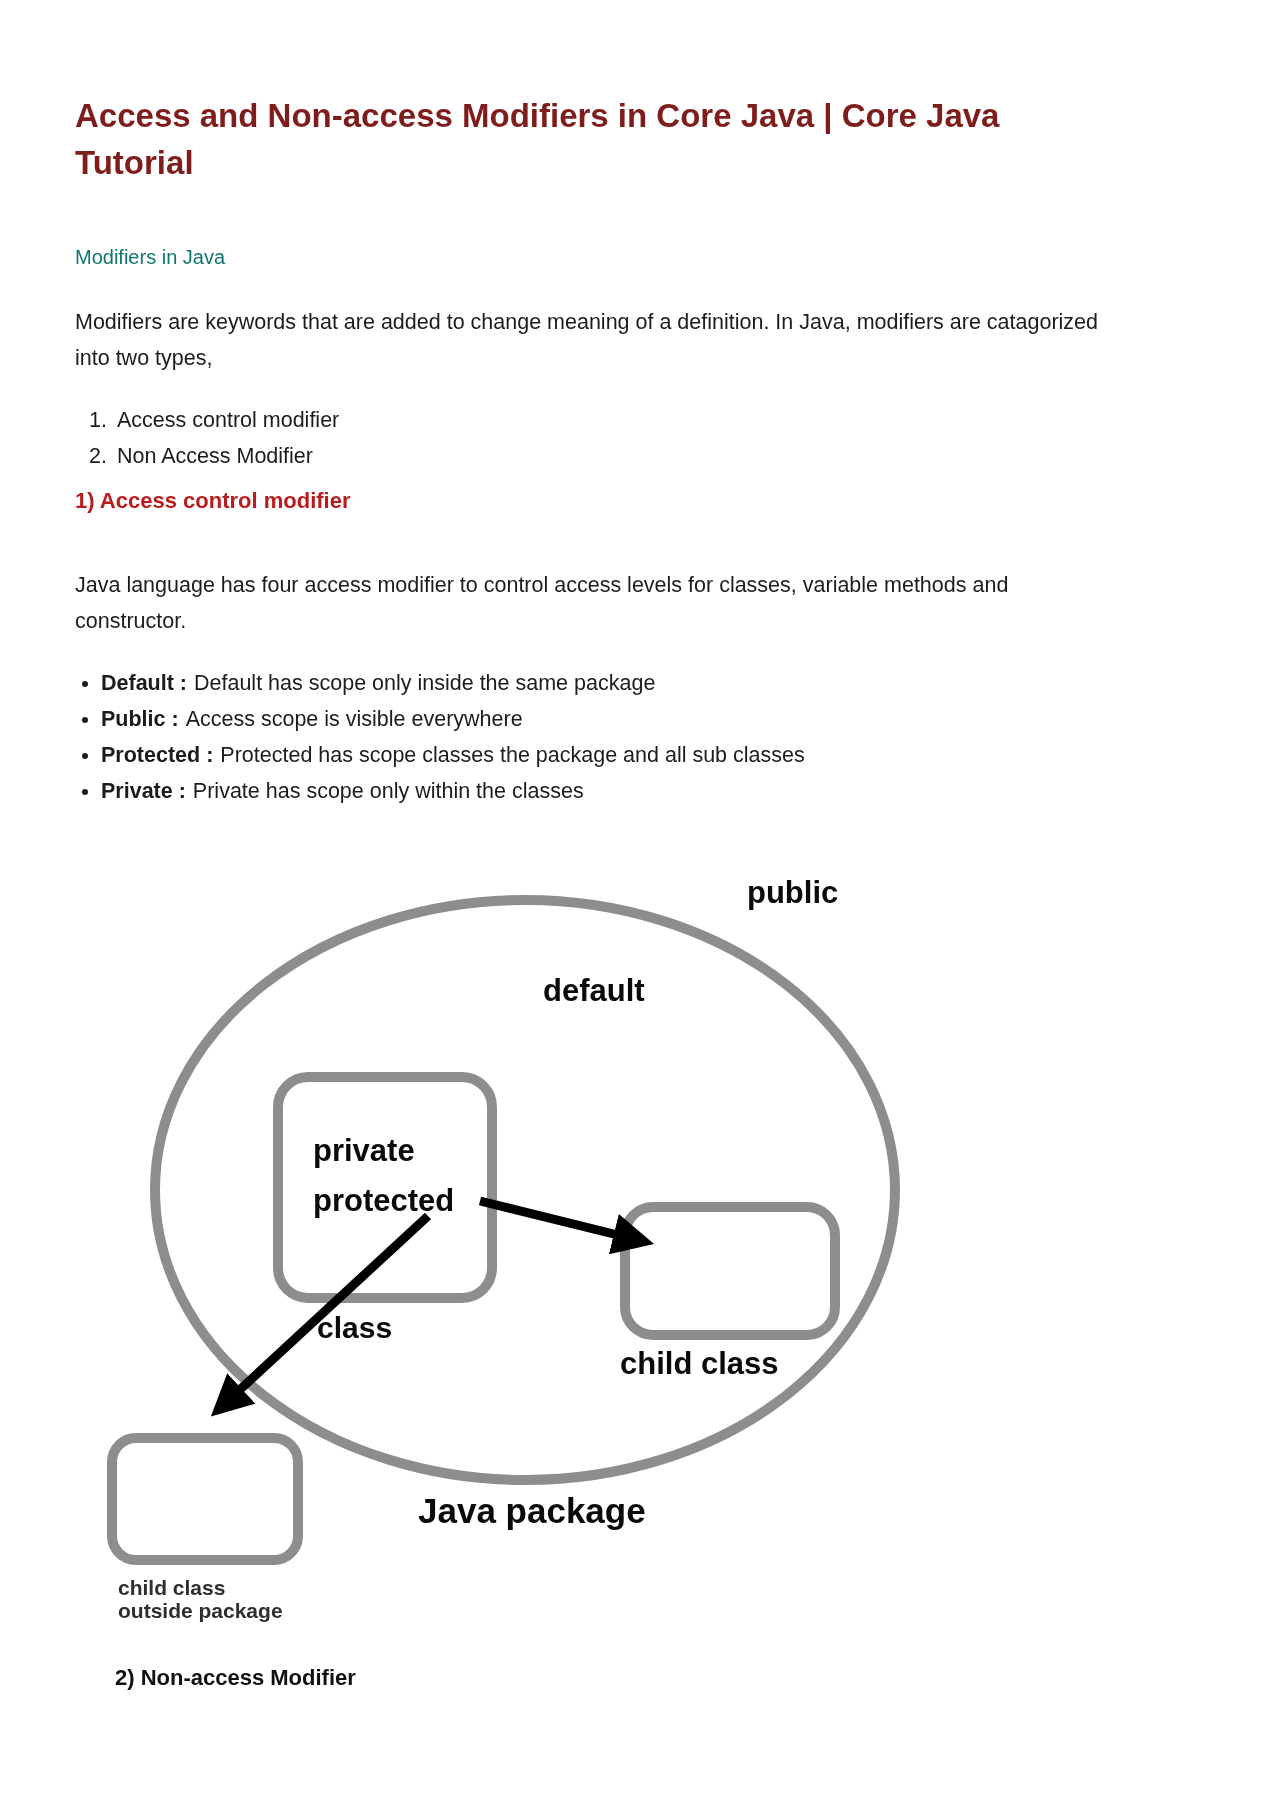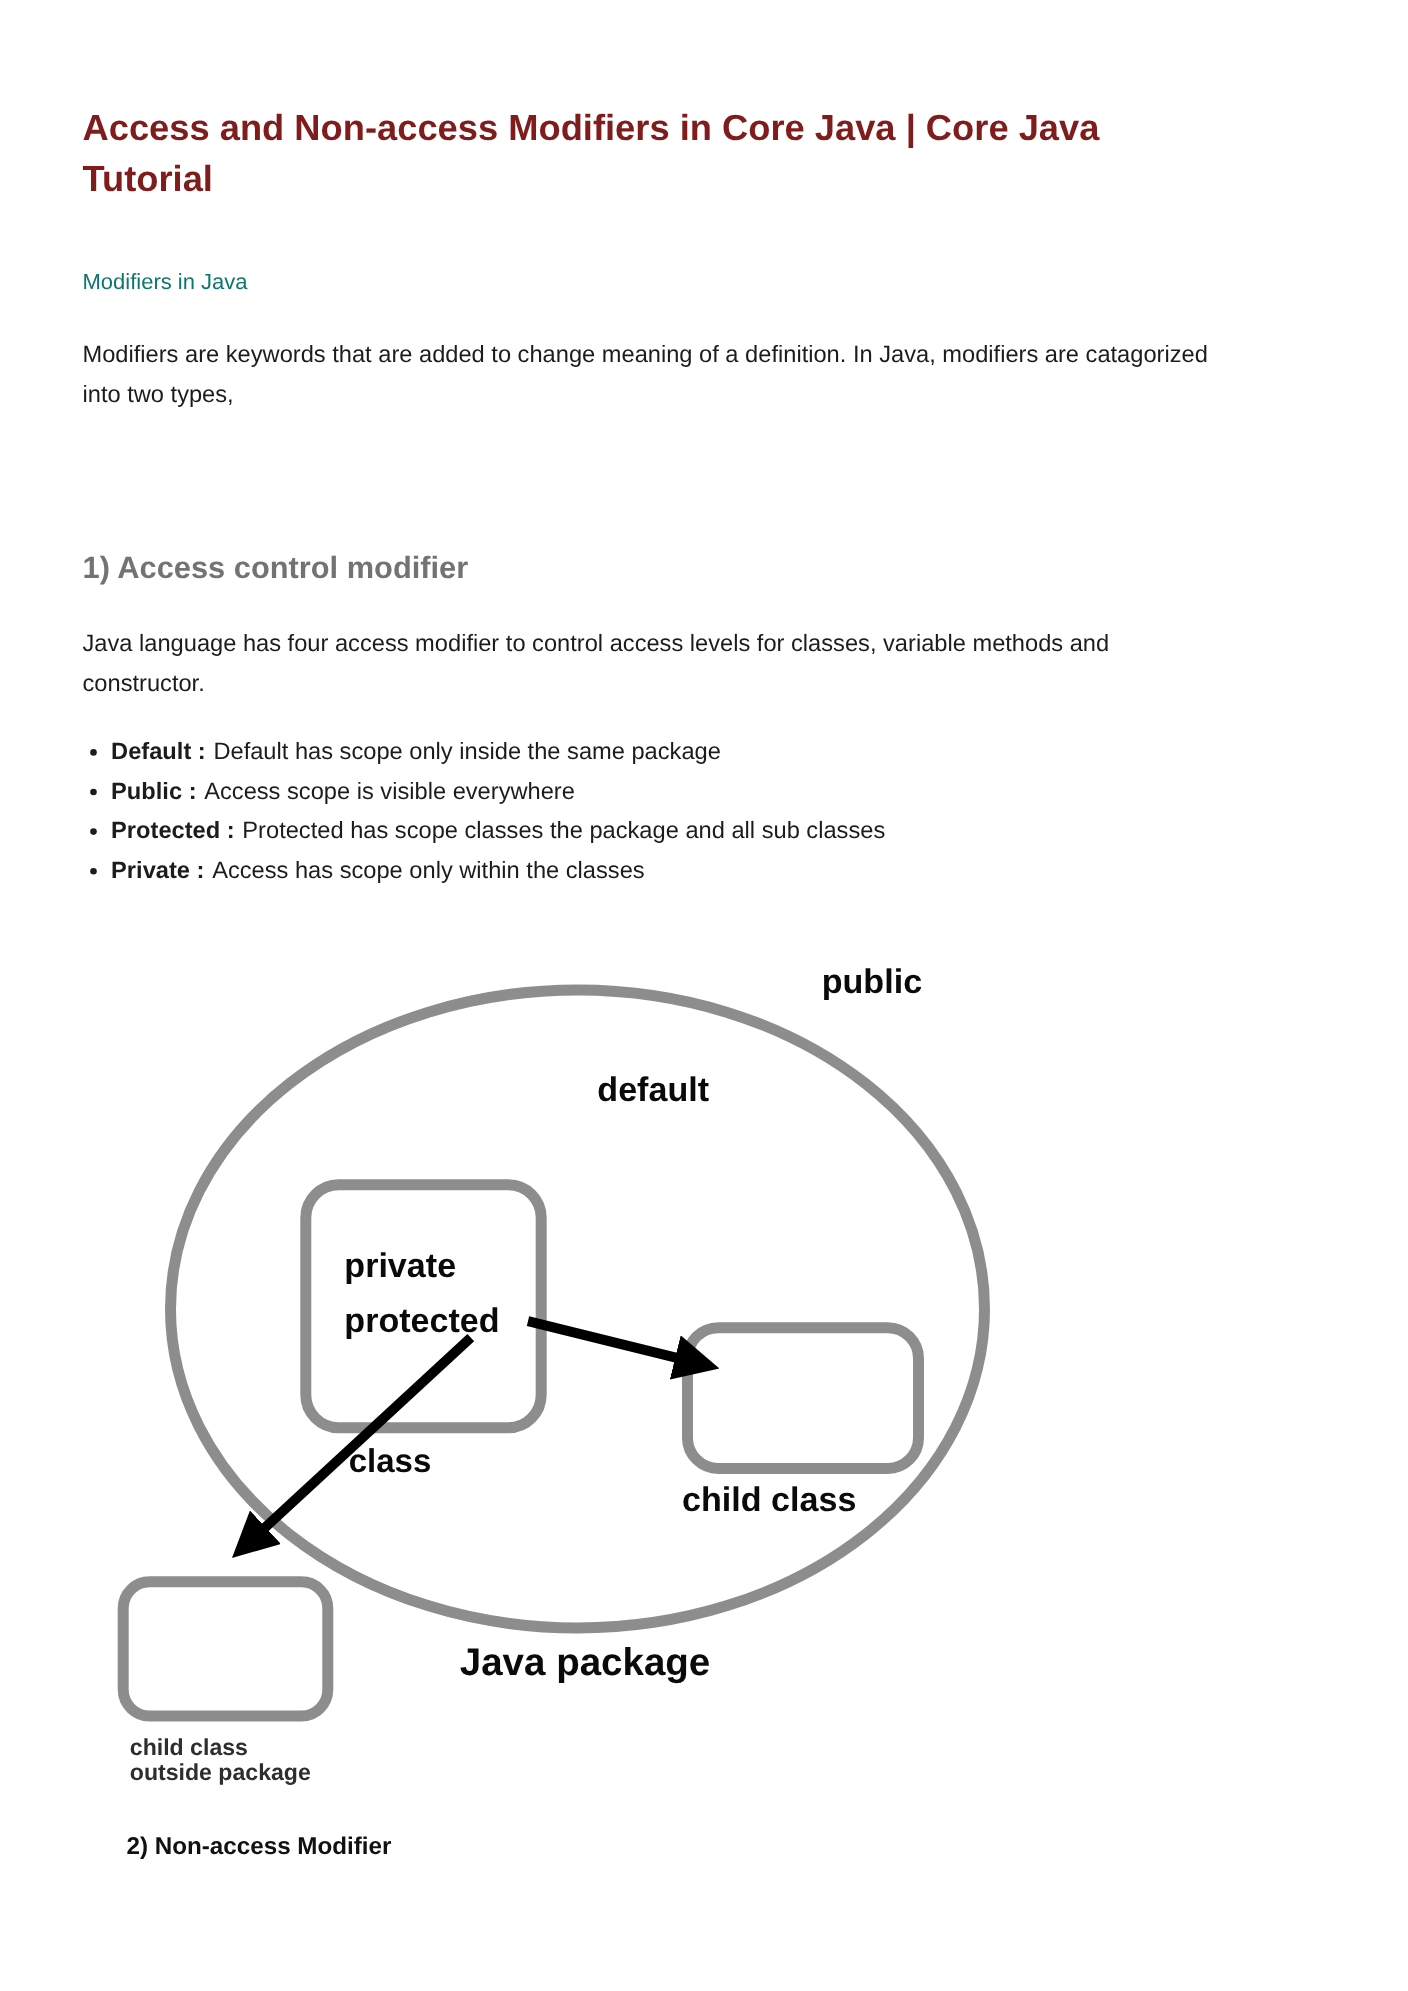--- a/index.html
+++ b/index.html
@@ -30,22 +30,22 @@
   .intro-para{top:305px;}
   .access-para{top:568px;}
   .type-list{
     left:75px;top:402px;
     padding-left:38px;width:700px;
     font-size:21.5px;line-height:36px;
     list-style:decimal;
   }
   .type-list li{padding-left:4px;}
   .h-access{
-    left:75px;top:500px;
-    font-size:28px;font-weight:bold;color:#737373;
+    left:75px;top:488px;
+    font-size:22px;font-weight:bold;color:#b91c1c;
   }
   .level-list{
     left:75px;top:665px;
     padding-left:26px;width:950px;
     font-size:21.5px;line-height:36px;
     list-style:disc;
   }
   .level-list li strong{margin-right:7px;}
   .h-nonaccess{
     left:75px;top:1665px;
@@ -65,38 +65,42 @@
 <div class="page">
 
   <h1 class="abs title">Access and Non-access Modifiers in Core Java | Core Java
 Tutorial</h1>
 
   <h2 class="abs h-modifiers">Modifiers in Java</h2>
 
   <p class="abs para intro-para">Modifiers are keywords that are added to change meaning of a definition. In Java, modifiers are catagorized
 into two types,</p>
 
+  <ol class="abs type-list">
+    <li>Access control modifier</li>
+    <li>Non Access Modifier</li>
+  </ol>
 
   <h3 class="abs h-access">1) Access control modifier</h3>
 
   <p class="abs para access-para">Java language has four access modifier to control access levels for classes, variable methods and
 constructor.</p>
 
   <ul class="abs level-list">
     <li>
       <strong>Default :</strong><span>Default has scope only inside the same package</span>
     </li>
     <li>
       <strong>Public :</strong><span>Access scope is visible everywhere</span>
     </li>
     <li>
       <strong>Protected :</strong><span>Protected has scope classes the package and all sub classes</span>
     </li>
     <li>
-      <strong>Private :</strong><span>Access has scope only within the classes</span>
+      <strong>Private :</strong><span>Private has scope only within the classes</span>
     </li>
   </ul>
 
   <svg class="diagram" viewBox="0 0 1280 1810" xmlns="http://www.w3.org/2000/svg" aria-hidden="true">
     <defs>
       <marker id="ah" viewBox="0 0 10 10" refX="7" refY="5" markerWidth="4.6" markerHeight="4.6" orient="auto-start-reverse">
         <path d="M0 0 L10 5 L0 10 z" fill="#000000"></path>
       </marker>
     </defs>
 

